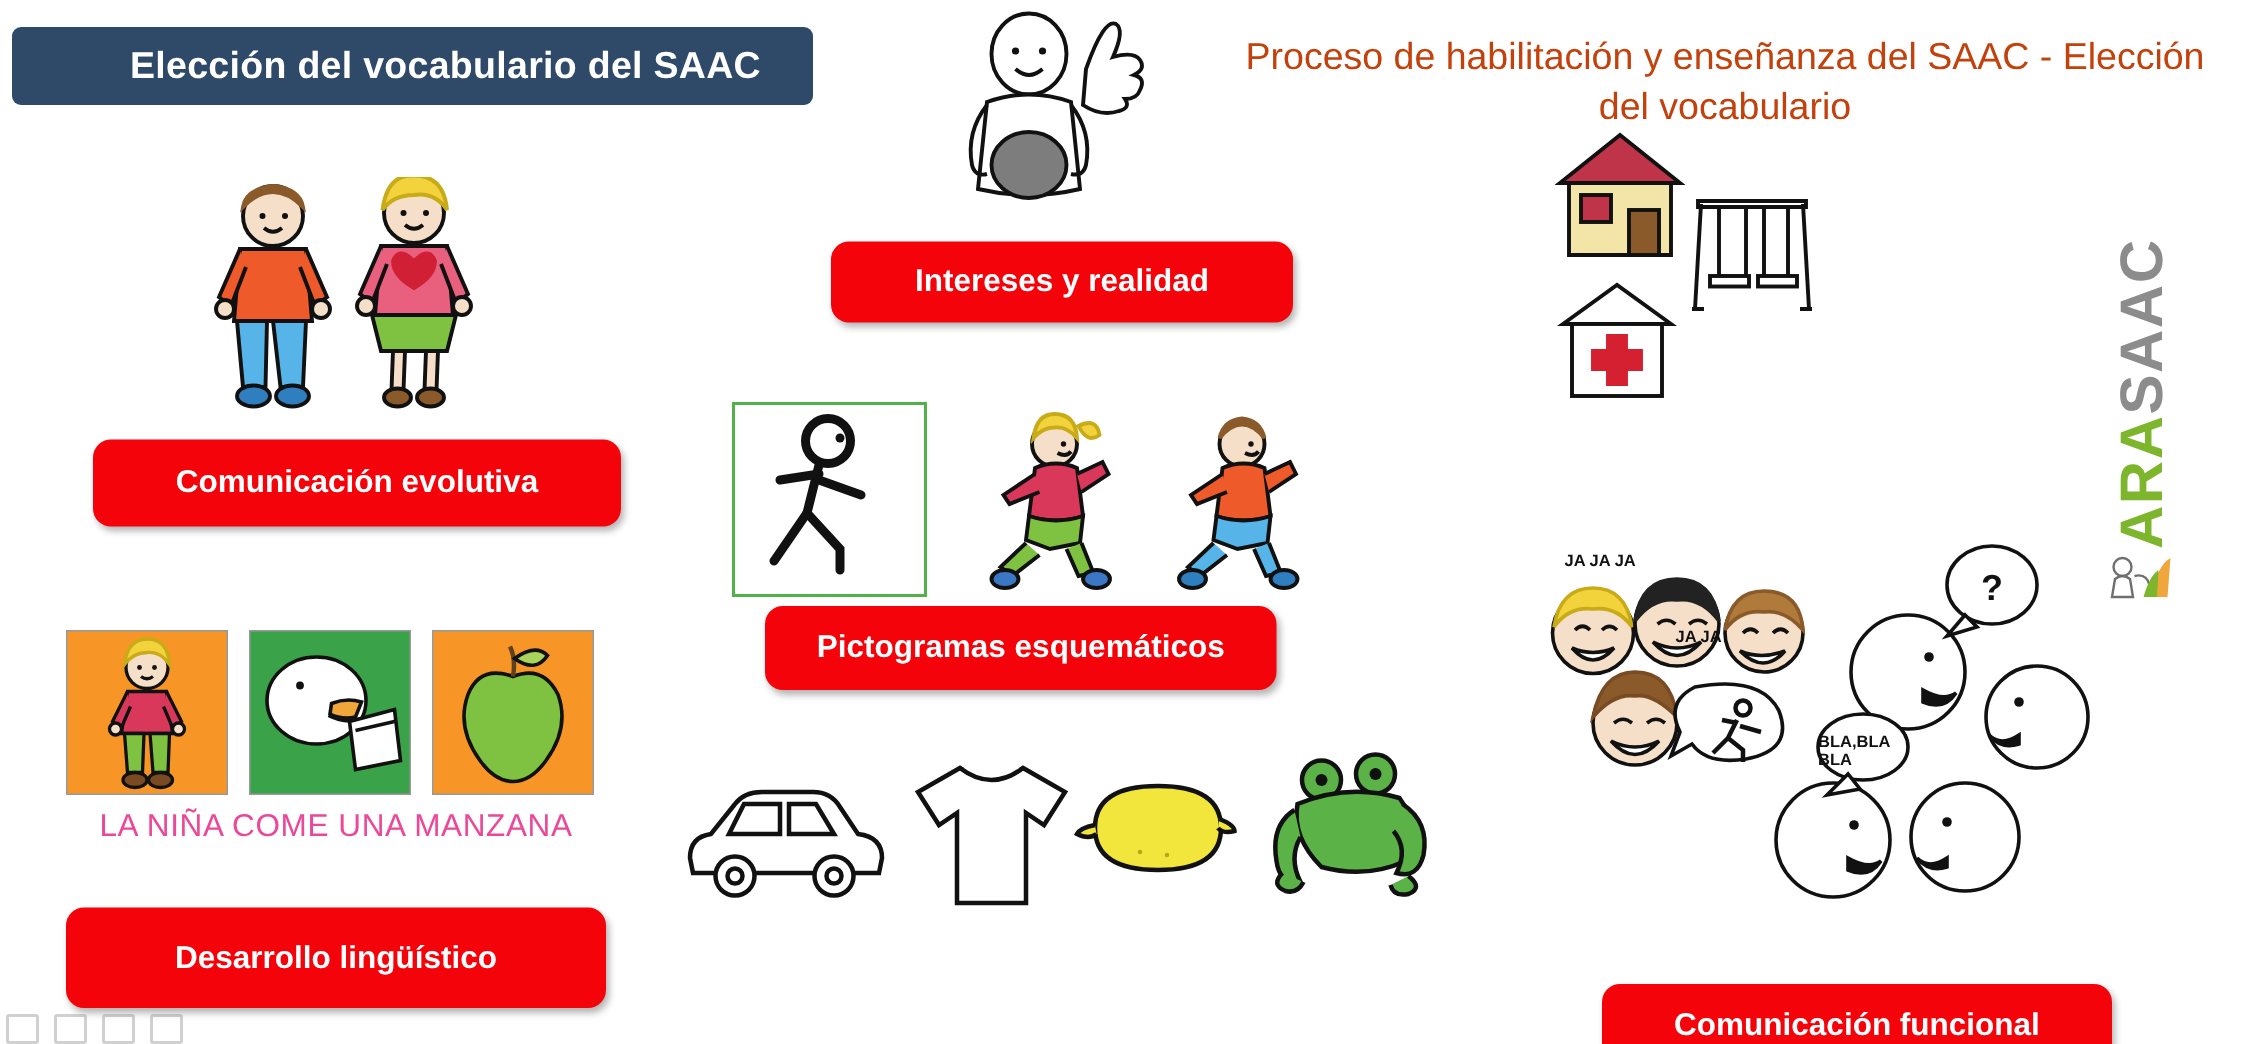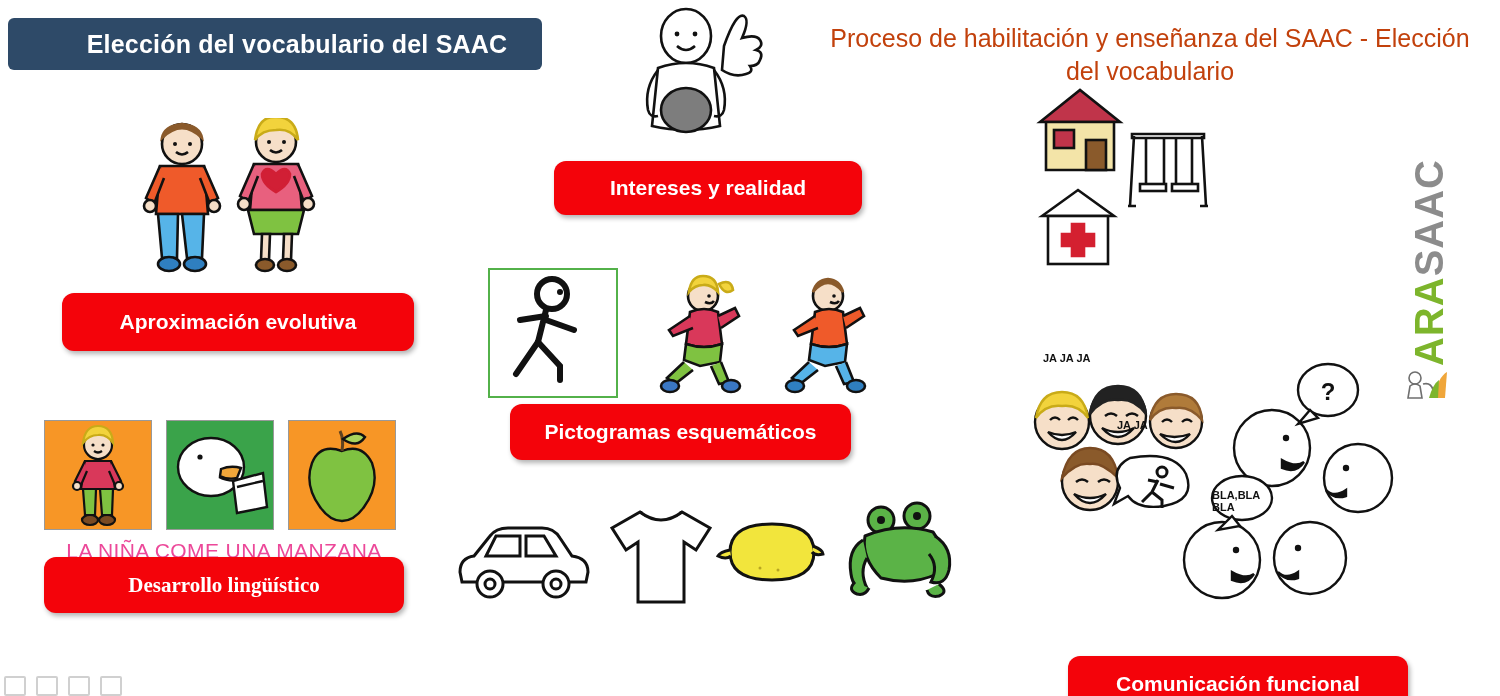--- a/index.html
+++ b/index.html
@@ -60,21 +60,21 @@
     justify-content: center;
     color: #ffffff;
     font-size: 21px;
     font-weight: bold;
     box-shadow: 2px 3px 5px rgba(0,0,0,0.30);
     text-align: center;
     padding: 0 10px;
     box-sizing: border-box;
   }
   .pill.p-aprox    { left: 62px;  top: 293px; width: 352px; height: 58px; }
-  .pill.p-desar    { left: 44px;  top: 557px; width: 360px; height: 56px; font-family: Liberation Serif, serif; }
+  .pill.p-desar    { left: 44px;  top: 605px; width: 360px; height: 67px; }
   .pill.p-inter    { left: 530px; top: 161px; width: 308px; height: 54px; margin-left: 24px; }
   .pill.p-picto-e  { left: 510px; top: 404px; width: 341px; height: 56px; }
   .pill.p-picto-s  { left: 480px; top: 628px; width: 428px; height: 56px; }
   .pill.p-entorno  { left: 938px; top: 291px; width: 368px; height: 56px; }
   .pill.p-comunic  { left: 1068px;top: 656px; width: 340px; height: 56px; text-align: center; }
 
   
   .arasaac {
     position: absolute;
     left: 1395px;
@@ -210,21 +210,21 @@
         <circle cx="178" cy="86" r="6" fill="#f6dfc8"></circle>
         <path d="M118 92 L174 92 L168 116 L124 116 Z" fill="#7fc241"></path>
         <path d="M132 116 L140 116 L139 142 L131 142 Z" fill="#f6dfc8"></path>
         <path d="M154 116 L162 116 L161 142 L153 142 Z" fill="#f6dfc8"></path>
         <ellipse cx="135" cy="147" rx="9" ry="6" fill="#8a5a2b"></ellipse>
         <ellipse cx="157" cy="147" rx="9" ry="6" fill="#8a5a2b"></ellipse>
       </g>
     </svg>
   </div>
 
-  <div class="pill p-aprox">Aproximación evolutiva</div>
+  <div class="pill p-aprox">Comunicación evolutiva</div>
 
   <div class="strip">
     <div class="cell c1">
       <svg width="106" height="108" viewBox="0 0 106 108">
         <g stroke="#111" stroke-width="2.2" fill="none">
           <circle cx="53" cy="24" r="14" fill="#f6dfc8"></circle>
           <path d="M38 22 Q40 5 53 5 Q67 5 68 22 Q62 13 53 14 Q44 14 38 22 Z" fill="#f2d33c" stroke="#c9ab18"></path>
           <circle cx="48" cy="24" r="1.6" fill="#111" stroke="none"></circle>
           <circle cx="58" cy="24" r="1.6" fill="#111" stroke="none"></circle>
           <path d="M49 30 Q53 33 57 30"></path>
@@ -462,21 +462,21 @@
         <ellipse cx="318" cy="30" rx="30" ry="26" fill="#ffffff"></ellipse>
         <path d="M300 50 l-12 14 l20 -6 Z" fill="#ffffff"></path>
 
         <ellipse cx="232" cy="138" rx="30" ry="22" fill="#ffffff"></ellipse>
         <path d="M222 156 l-14 14 l22 -4 Z" fill="#ffffff"></path>
       </g>
       <text x="318" y="40" font-size="24" font-weight="bold" text-anchor="middle" fill="#111" font-family="Liberation Sans, sans-serif">?</text>
     </svg>
   </div>
 
-  <div class="tiny-label" style="left:1043px;top:352px;">JA JA JA</div>
+  <div class="tiny-label" style="left:1043px;top:368px;">JA JA JA</div>
   <div class="tiny-label" style="left:1117px;top:372px;margin-top:47px;">JA JA</div>
   <div class="tiny-label" style="left:1212px;top:489px;width:60px;line-height:1.1;">BLA,BLA BLA</div>
 
   <div class="pill p-comunic">Comunicación funcional</div>
 
   <div class="arasaac">
     <div class="vtext">
       <span class="ara">ARA</span><span class="saac">SAAC</span>
     </div>
     <div class="logo-mark">

